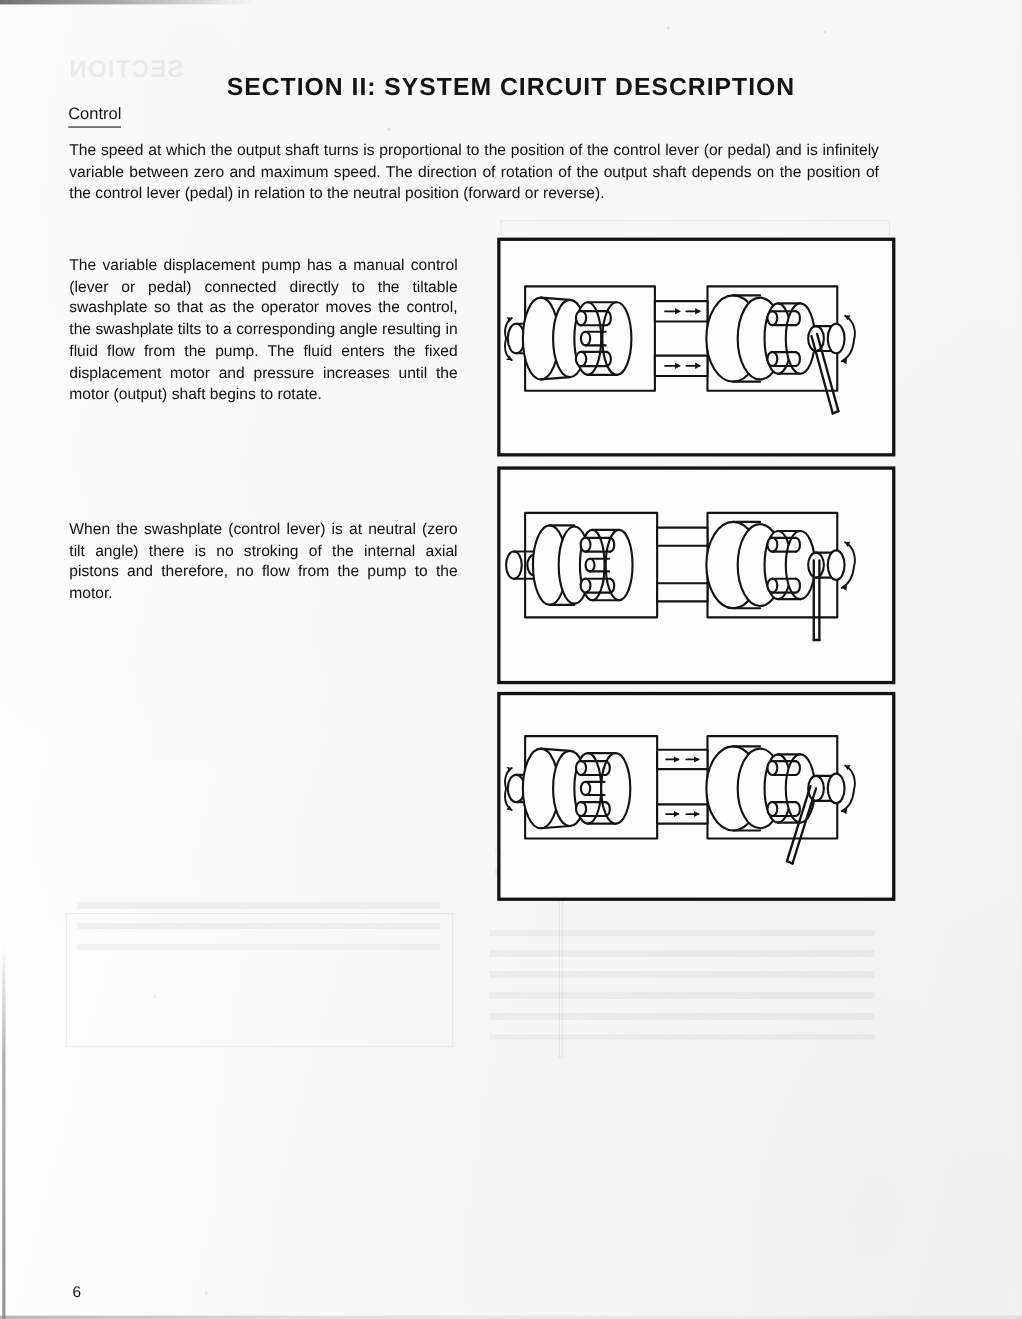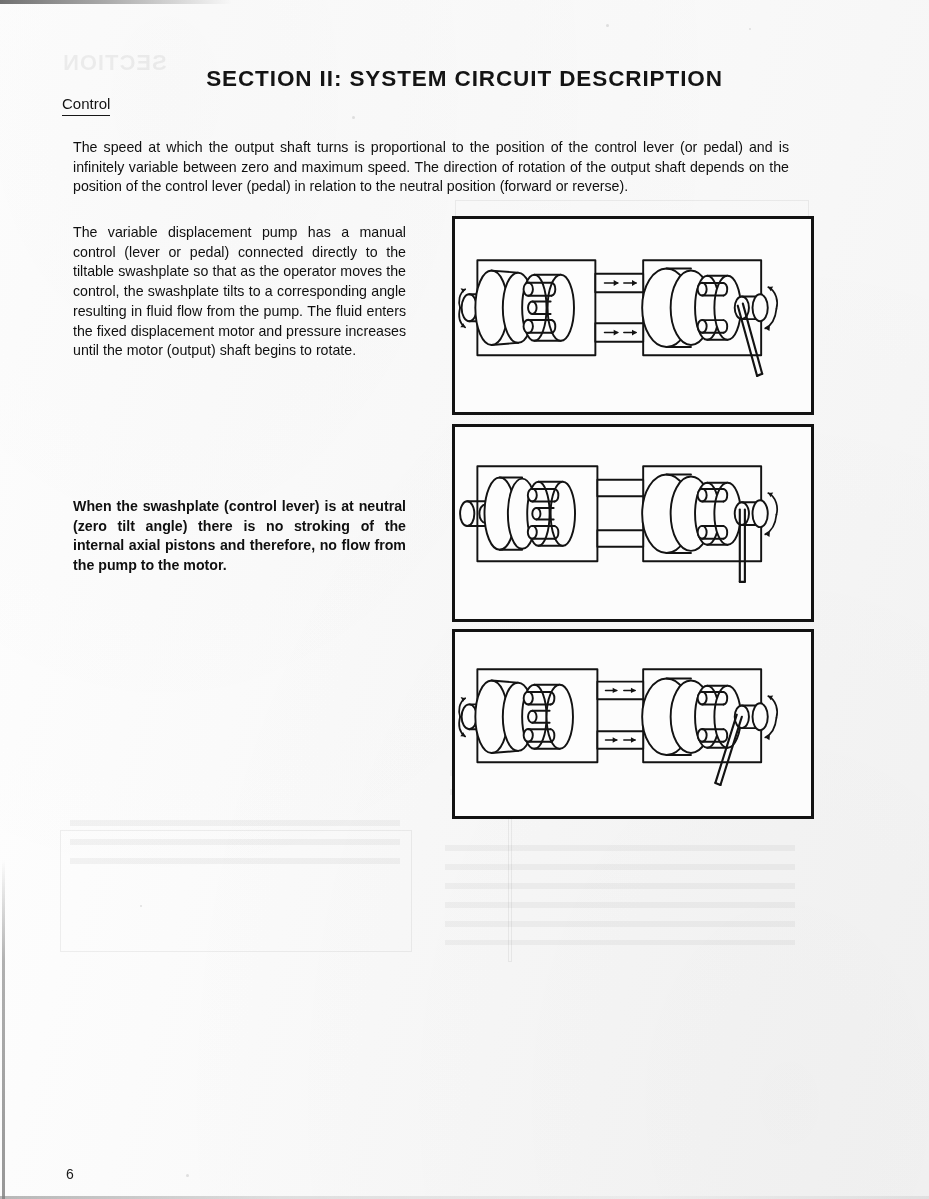--- a/index.html
+++ b/index.html
@@ -118,25 +118,25 @@
   }
 
   .para {
     position: absolute;
     font-size: 14.2px;
     line-height: 19.7px;
     text-align: justify;
     color: #101010;
   }
   .para.lead      { left: 62px; top: 127px;  width: 738px; }
-  .para.col-one   { left: 62px; top: 212px;  width: 355px; }
-  .para.col-two   { left: 62px; top: 486px;  width: 355px; font-weight: bold; }
+  .para.col-one   { left: 62px; top: 231px;  width: 355px; }
+  .para.col-two   { left: 62px; top: 471px;  width: 355px; }
   .para.col-three { left: 62px; top: 628px;  width: 355px; }
 
-  .para p { margin: 11px; }
+  .para p { margin: 1px; }
 
   
   .figure {
     position: absolute;
     border: 3px solid #121212;
     background: #fcfcfc;
     left: 452px;
     width: 356px;
   }
   .figure-1 { top: 216px;  height: 193px; }

